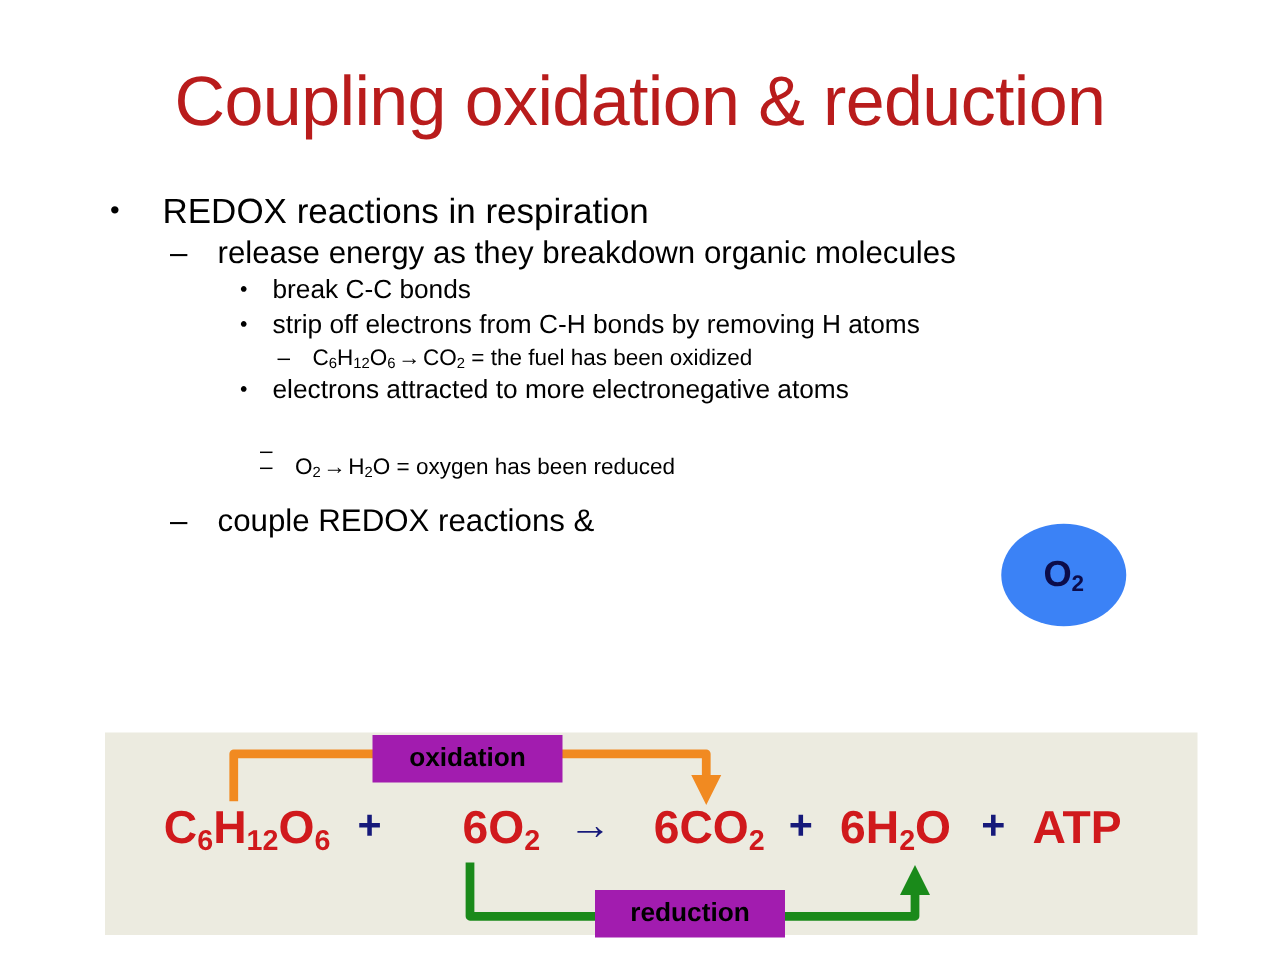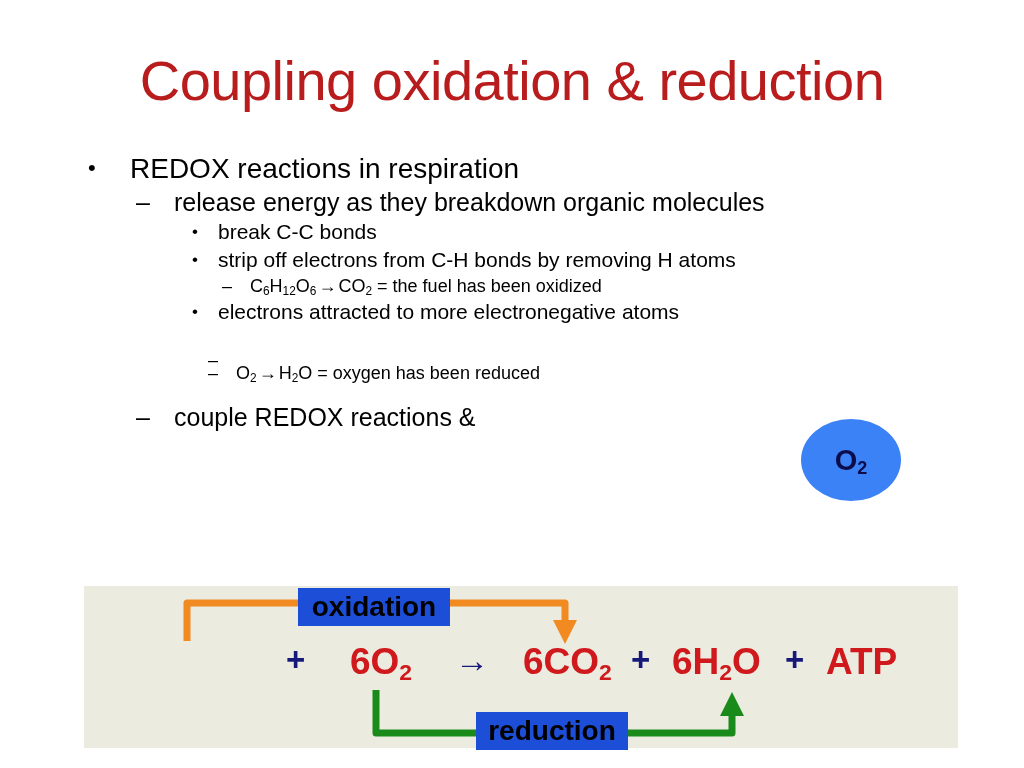--- a/index.html
+++ b/index.html
@@ -165,23 +165,23 @@
     left: 0;
     top: 0;
     width: 1024px;
     height: 768px;
     pointer-events: none;
   }
 
   
   .tag {
     position: absolute;
-    background: #1d4ed8;
+    background: #a21caf;
     color: #000000;
-    font-size: 28px;
+    font-size: 21px;
     font-weight: 700;
     display: flex;
     align-items: center;
     justify-content: center;
   }
   #tag-oxidation {
     left: 298px;
     top: 588px;
     width: 152px;
     height: 38px;
@@ -261,22 +261,23 @@
 <svg class="path-svg" viewBox="0 0 1024 768">
 
   <polyline points="187,641 187,603 565,603 565,624" fill="none" stroke="#f18a21" stroke-width="7" stroke-linejoin="round"></polyline>
   <polygon points="565,644 553,620 577,620" fill="#f18a21"></polygon>
 
   <polyline points="376,690 376,733 732,733 732,712" fill="none" stroke="#1a8a1a" stroke-width="7" stroke-linejoin="round"></polyline>
   <polygon points="732,692 720,716 744,716" fill="#1a8a1a"></polygon>
 </svg>
 
 <div class="eqline">
+  <span class="term chem" style="left:131px;">C<sub>6</sub>H<sub>12</sub>O<sub>6</sub></span>
   <span class="term plus" style="left:286px;">+</span>
-  <span class="term chem" style="left:350px;text-align:right;">6O<sub>2</sub></span>
+  <span class="term chem" style="left:370px;text-align:right;">6O<sub>2</sub></span>
   <span class="term eqarrow" style="left:455px;">→</span>
   <span class="term chem" style="left:523px;">6CO<sub>2</sub></span>
   <span class="term plus" style="left:631px;">+</span>
   <span class="term chem" style="left:672px;">6H<sub>2</sub>O</span>
   <span class="term plus" style="left:785px;">+</span>
   <span class="term chem" style="left:826px;">ATP</span>
 </div>
 
 <div class="tag" id="tag-oxidation">oxidation</div>
 <div class="tag" id="tag-reduction">reduction</div>

